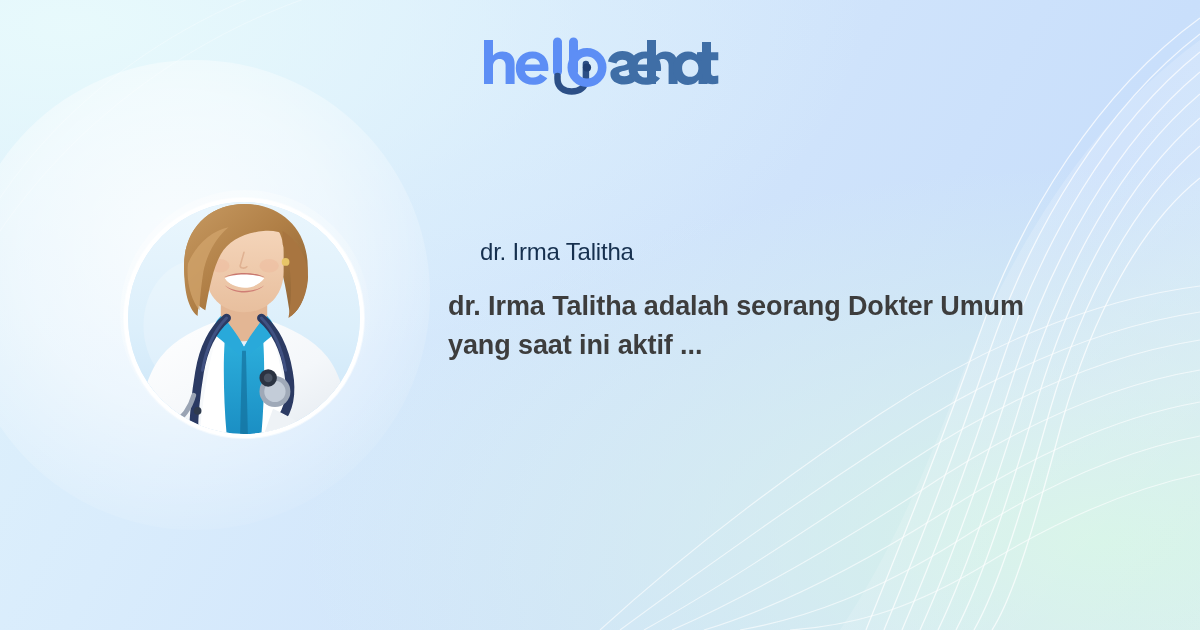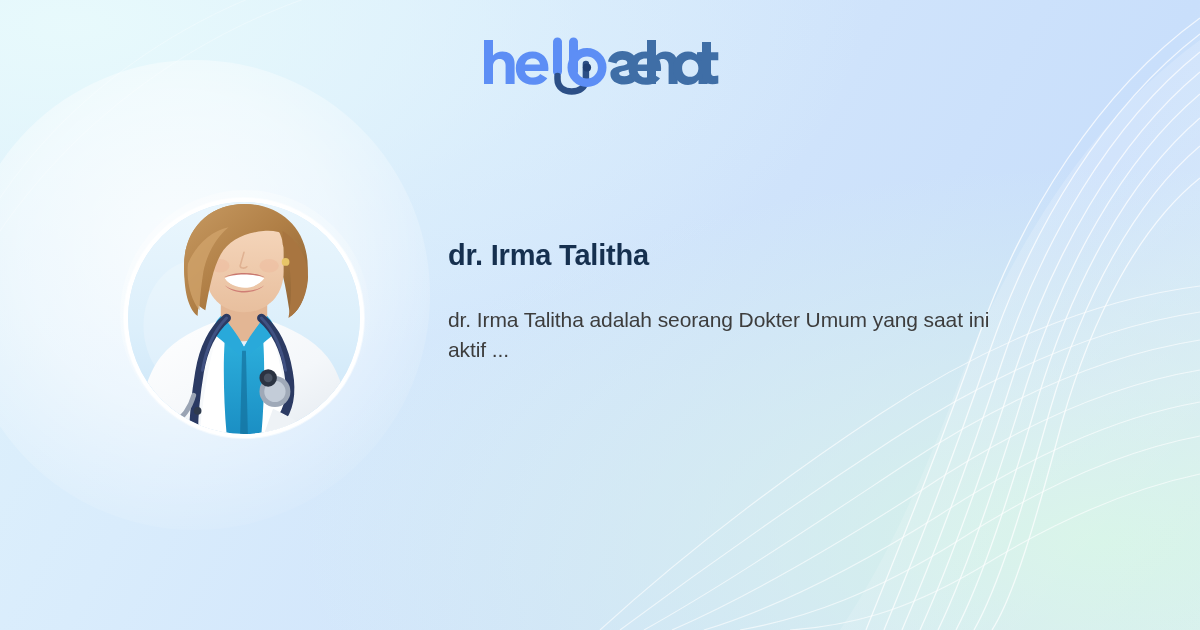--- a/index.html
+++ b/index.html
@@ -62,30 +62,31 @@
   }
   .avatar svg { display:block; width:100%; height:100%; }
 
   
   .text-block {
     position:absolute;
     left:448px; top:238px;
     width:620px;
   }
   .doctor-name {
-    font-size:29px;
-    font-weight:bold;
+    font-size:24px;
+    font-weight:normal;
     color:#16304f;
     letter-spacing:-0.2px;
     line-height:1.2;
+    margin-left:32px;
   }
   .doctor-desc {
-    margin-top:32px;
-    font-size:21px;
-    font-weight:400;
+    margin-top:20px;
+    font-size:27px;
+    font-weight:700;
     color:#3d3d3d;
     line-height:1.46;
     letter-spacing:-0.1px;
     max-width:580px;
   }
 </style>
 </head>
 <body>
 
 <div id="og-card">

